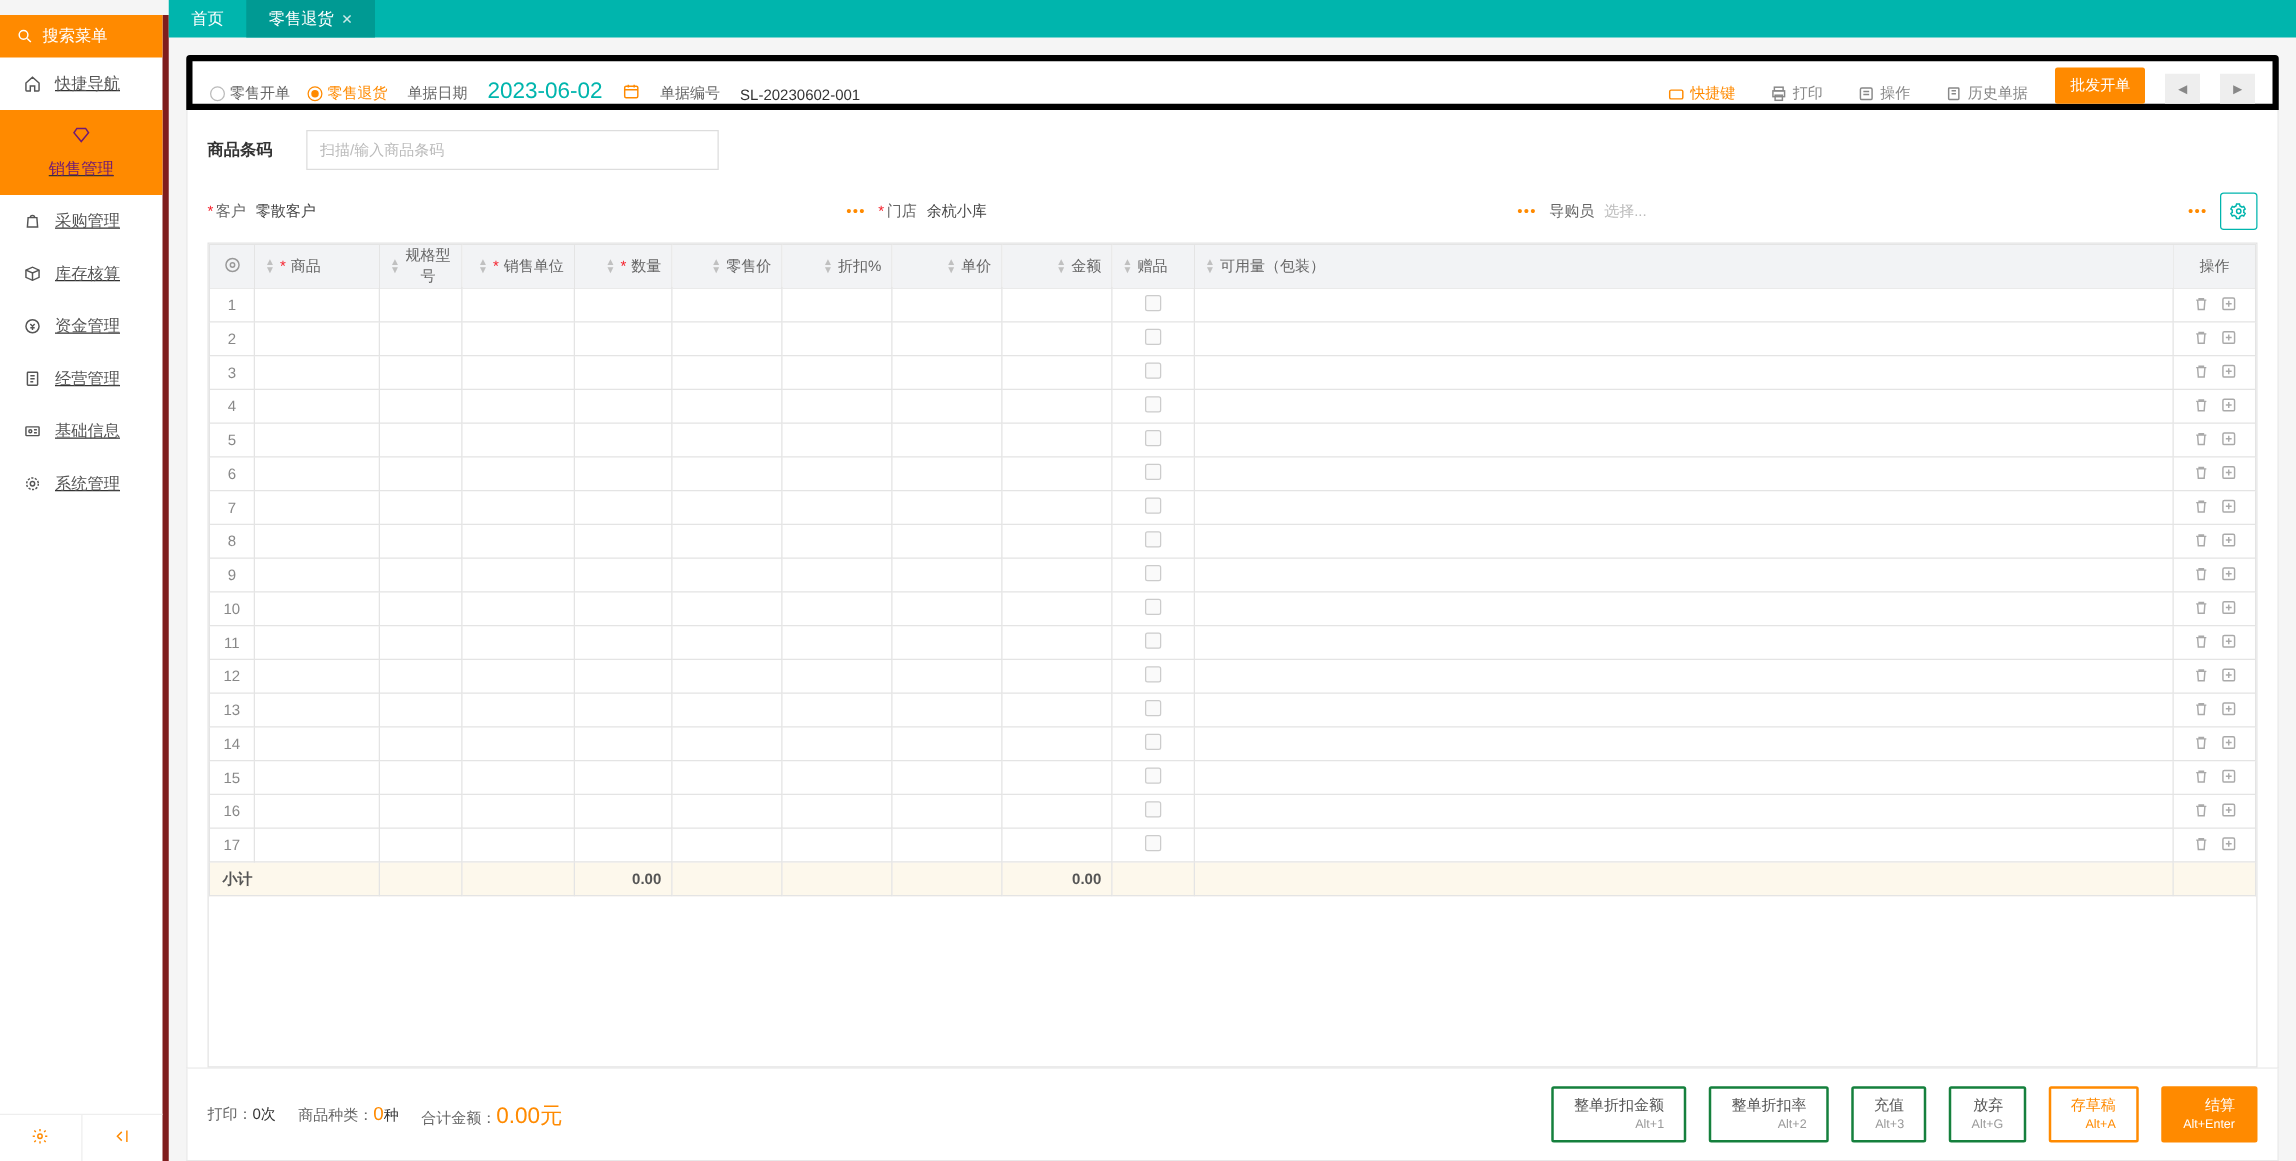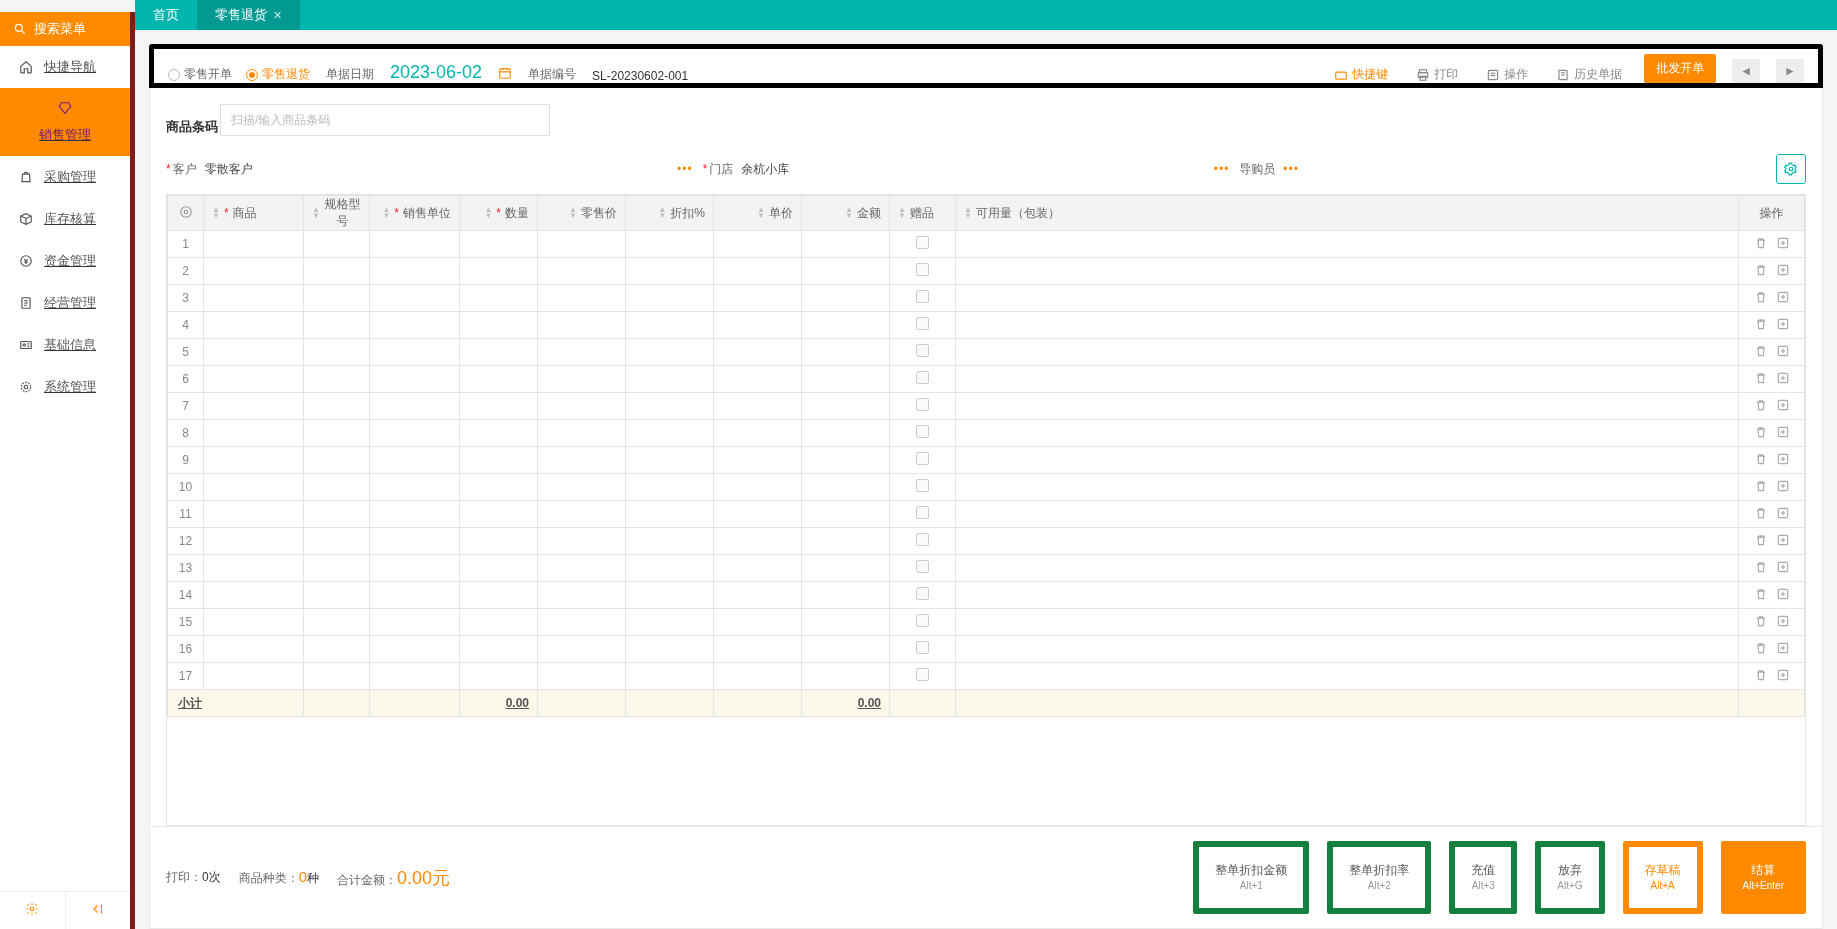--- a/index.html
+++ b/index.html
@@ -38,21 +38,21 @@
 .date-val { color: #00b5ad; font-size: 18px; }
 .date-icon { color: #ff8a00; }
 .spacer { flex: 1; }
 .top-action { display: flex; align-items: center; gap: 4px; color: #888; cursor: pointer; padding: 0 6px; }
 .top-action.orange { color: #ff8a00; }
 .batch-btn { background: #ff8a00; color: #fff; padding: 6px 12px; cursor: pointer; border-radius: 2px; }
 .pager-btn { background: #eee; color: #888; padding: 5px 8px; cursor: pointer; }
 
 
 .content-card { background: #fff; margin: 0 14px; border: 1px solid #e8e8e8; border-top: none; padding: 16px 16px 0 16px; flex: 1; display: flex; flex-direction: column; min-height: 0; }
-.barcode-row { display: flex; align-items: flex-end; gap: 2px; margin-bottom: 18px; }
+.barcode-row { display: flex; align-items: center; gap: 27px; margin-bottom: 18px; }
 .barcode-label { font-weight: 600; color: #333; font-size: 13px; }
 .barcode-input { flex: 0 0 330px; height: 32px; border: 1px solid #ddd; padding: 0 10px; color: #333; font-size: 12px; }
 .barcode-input::placeholder { color: #bbb; }
 
 .selectors { display: flex; align-items: center; gap: 10px; margin-bottom: 10px; }
 .sel-group { display: flex; align-items: center; flex: 1; gap: 8px; }
 .req { color: #f5222d; margin-right: 2px; }
 .sel-label { color: #666; }
 .sel-val { flex: 1; color: #444; }
 .sel-placeholder { color: #bbb; }
@@ -81,29 +81,29 @@
 .col-amount { width: 88px; }
 .col-gift { width: 66px; text-align: center; }
 .col-avail { width: auto; }
 .col-ops { width: 66px; text-align: center; }
 .cell-right { text-align: right; padding-right: 8px !important; }
 .gift-cb { width: 13px; height: 13px; border: 1px solid #ccc; border-radius: 2px; display: inline-block; background: #fafafa; }
 .row-ops { display: flex; justify-content: center; gap: 8px; color: #aaa; }
 .row-ops span { cursor: pointer; }
 
 
-.subtotal td { background: #fdf8ec; font-weight: 600; color: #555; text-decoration: underline; }
+.subtotal td { background: #fdf8ec; font-weight: 600; color: #555; }
 
 
 .footer { background: #fff; margin: 0 14px 0 14px; border: 1px solid #e8e8e8; border-top: none; padding: 14px 16px; display: flex; align-items: center; gap: 18px; }
 .foot-label { color: #666; }
 .orange-num { color: #ff8a00; font-size: 15px; }
 .orange-amt { color: #ff8a00; font-size: 18px; }
 .footer-spacer { flex: 1; }
-.foot-btn { border: 6px solid #15803d; background: #fff; padding: 16px 16px; text-align: center; cursor: pointer; border-radius: 2px; color: #555; line-height: 1.3; }
+.foot-btn { border: 2px solid #15803d; background: #fff; padding: 6px 16px; text-align: right; cursor: pointer; border-radius: 2px; color: #555; line-height: 1.3; }
 .foot-btn .sub { font-size: 10px; color: #999; display: block; }
 .foot-btn.outline-orange { border-color: #ff8a00; color: #ff8a00; }
 .foot-btn.outline-orange .sub { color: #ff8a00; }
 .foot-btn.fill-orange { background: #ff8a00; border-color: #ff8a00; color: #fff; }
 .foot-btn.fill-orange .sub { color: #fff; }
 
 svg { width: 14px; height: 14px; }
 </style>
 </head>
 <body>
@@ -297,20 +297,21 @@
           <span class="sel-val">零散客户</span>
           <span class="dots">•••</span>
         </div>
         <div class="sel-group">
           <span><span class="req">*</span><span class="sel-label">门店</span></span>
           <span class="sel-val">余杭小库</span>
           <span class="dots">•••</span>
         </div>
         <div class="sel-group">
           <span class="sel-label">导购员</span>
+          <span class="sel-val sel-placeholder">选择...</span>
           <span class="dots">•••</span>
         </div>
         <div class="gear-btn">
           <svg viewBox="0 0 24 24" fill="none" stroke="currentColor" stroke-width="2">
               <circle cx="12" cy="12" r="3"></circle>
               <path d="M19 12a7 7 0 0 0-.2-1.6l2-1.5-2-3.4-2.3.9a7 7 0 0 0-2.8-1.6L13 2h-4l-.7 2.8a7 7 0 0 0-2.8 1.6l-2.3-.9-2 3.4 2 1.5A7 7 0 0 0 3 12c0 .5 0 1.1.2 1.6l-2 1.5 2 3.4 2.3-.9a7 7 0 0 0 2.8 1.6L9 22h4l.7-2.8a7 7 0 0 0 2.8-1.6l2.3.9 2-3.4-2-1.5c.1-.5.2-1.1.2-1.6z"></path>
             </svg>
         </div>
       </div>
 

